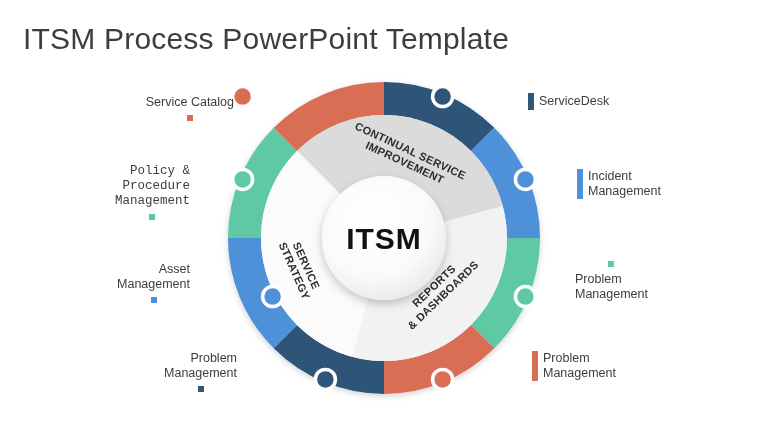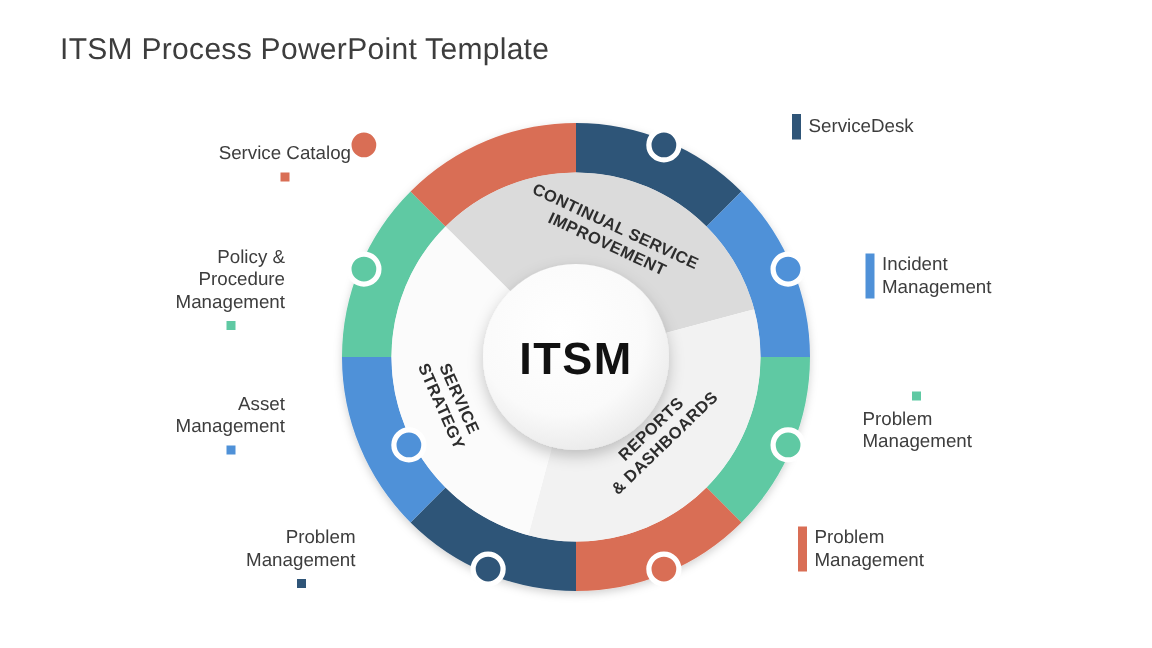--- a/index.html
+++ b/index.html
@@ -2,22 +2,22 @@
 <html><head>
 <meta charset="utf-8">
 <style>
   html,body{margin:0;padding:0;}
   body{
     width:768px;height:432px;overflow:hidden;background:#ffffff;
     font-family:"Liberation Sans","DejaVu Sans",sans-serif;
     position:relative;
   }
   .slide-title{
-    position:absolute;left:40px;top:22px;
-    font-size:20px;font-weight:400;color:#3d3d3d;letter-spacing:0.2px;
+    position:absolute;left:23px;top:22px;
+    font-size:30px;font-weight:400;color:#3d3d3d;letter-spacing:0.2px;
   }
   .donut-svg{
     position:absolute;left:214px;top:68px;width:340px;height:340px;
   }
   .label{
     position:absolute;display:flex;align-items:center;gap:5px;
     font-size:12.5px;line-height:15px;color:#3d3d3d;flex-direction:column;
   }
   .label .label-text{white-space:pre-line;}
   .label.left-side .label-text{text-align:right;}
@@ -96,38 +96,38 @@
   </g>
 
   <circle cx="170" cy="170" r="62" fill="url(#centerGrad)" filter="url(#centerShadow)"></circle>
   <text class="center-label" x="170" y="181" text-anchor="middle">ITSM</text>
 </svg>
 
 <div class="label left-side" style="right:534px;top:95px;">
   <div class="label-text">Service Catalog</div>
   <div class="bar h1" style="background: rgb(217, 110, 85);"></div>
 </div>
-<div class="label left-side" style="right:578px;top:164px;">
+<div class="label left-side" style="right:578px;top:164px;font-family:Liberation Mono, monospace;">
   <div class="label-text">Policy &amp;
 Procedure
 Management</div>
   <div class="bar h3" style="background: rgb(95, 201, 163);"></div>
 </div>
 <div class="label left-side" style="right:578px;top:262px;align-items:center;">
   <div class="label-text">Asset
 Management</div>
   <div class="bar h2" style="background: rgb(79, 145, 216);"></div>
 </div>
 <div class="label left-side" style="right:531px;top:351px;">
   <div class="label-text">Problem
 Management</div>
   <div class="bar h2" style="background: rgb(47, 85, 120);"></div>
 </div>
 
-<div class="label right-side" style="left:528px;top:76px;">
+<div class="label right-side" style="left:528px;top:93px;">
   <div class="bar h1" style="background: rgb(47, 85, 120);"></div>
   <div class="label-text">ServiceDesk</div>
 </div>
 <div class="label right-side" style="left:577px;top:169px;">
   <div class="bar h2" style="background: rgb(79, 145, 216);"></div>
   <div class="label-text">Incident
 Management</div>
 </div>
 <div class="label right-side" style="left:575px;top:261px;flex-direction:column;">
   <div class="bar h2" style="background: rgb(95, 201, 163);"></div>

